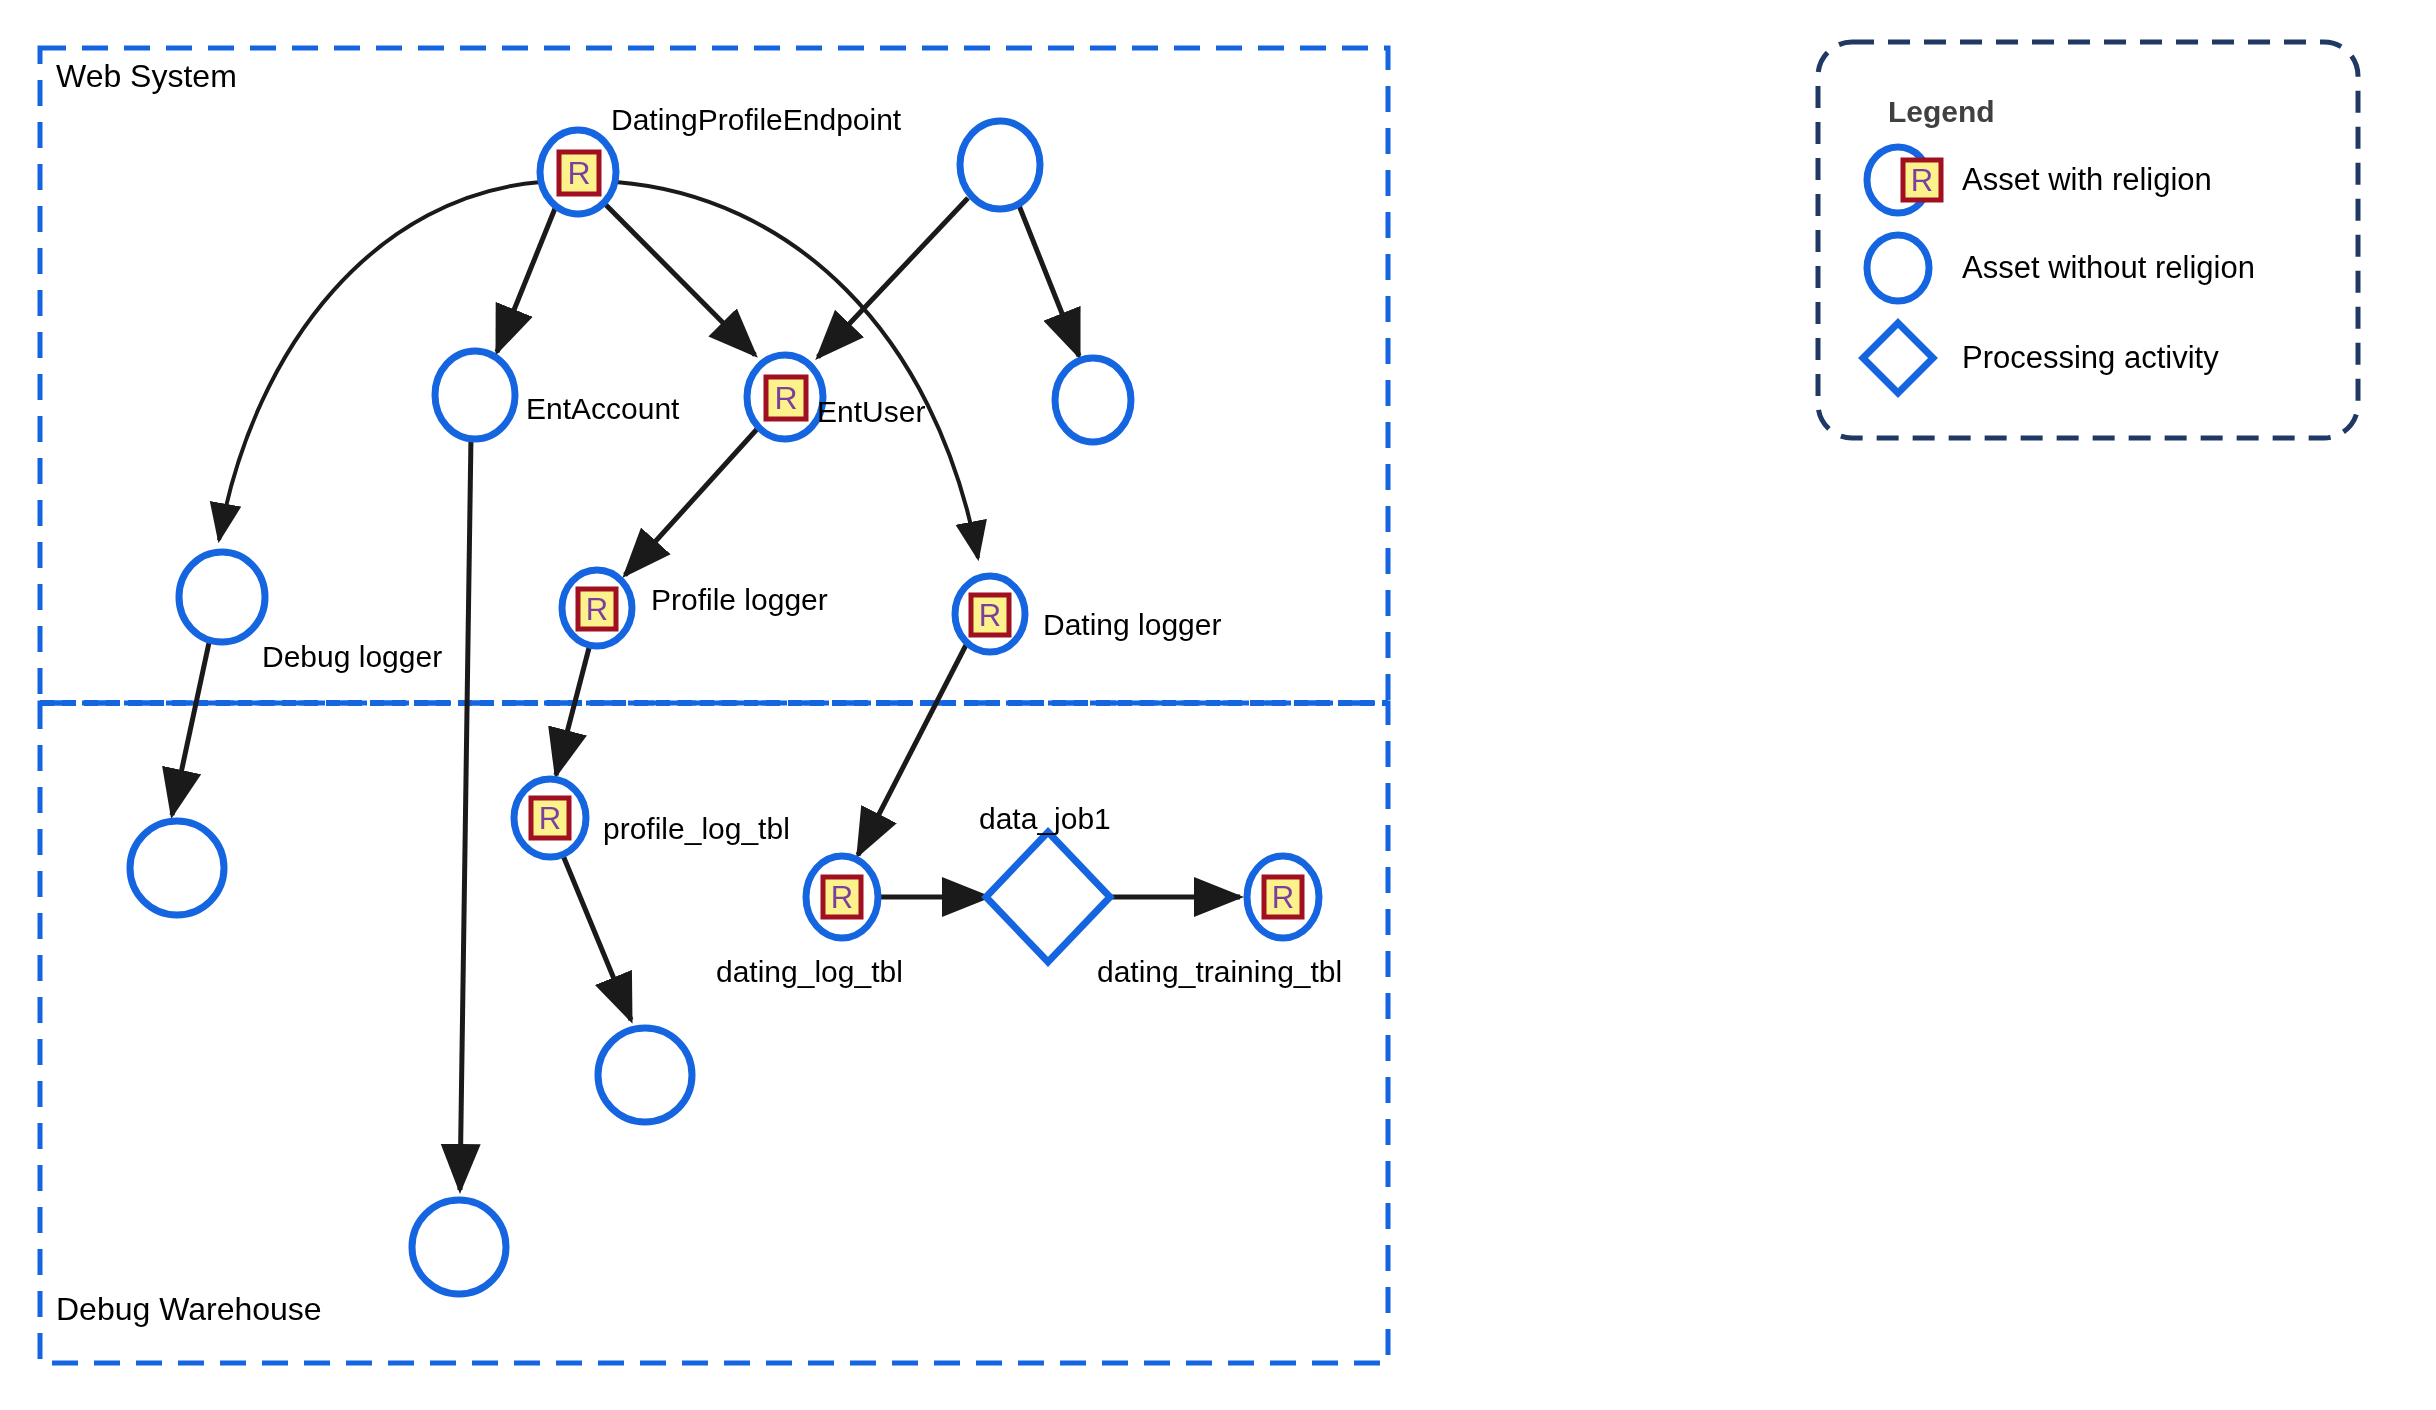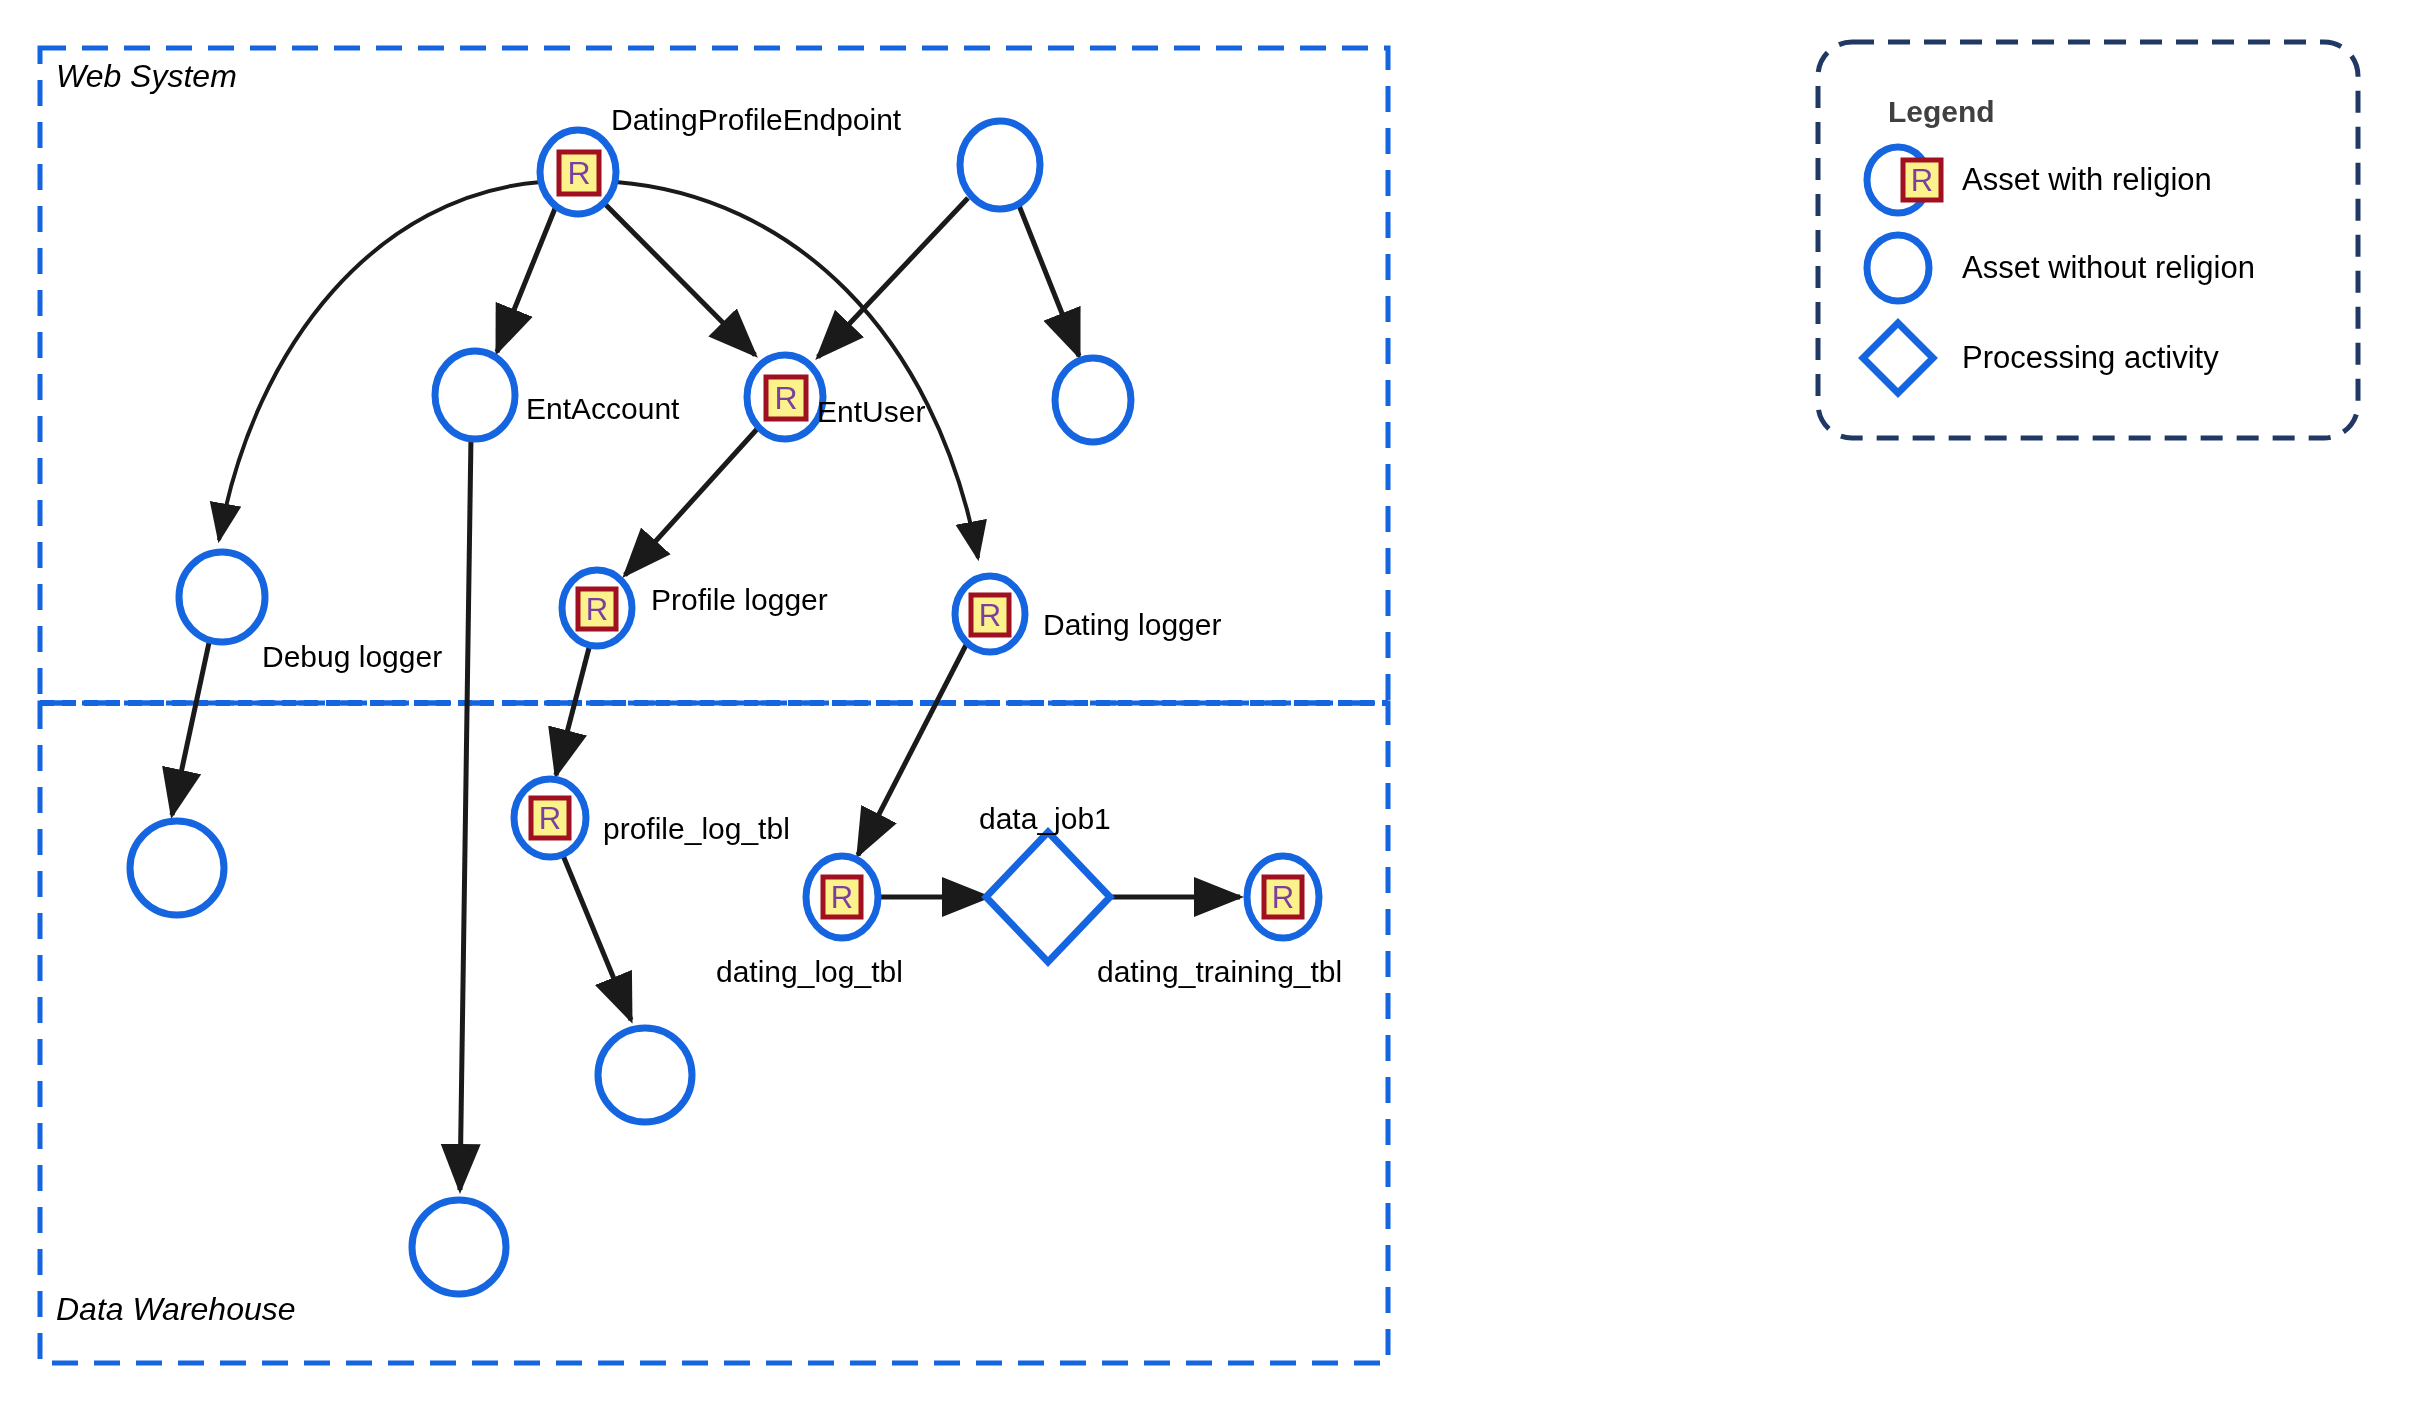--- a/index.html
+++ b/index.html
@@ -9,21 +9,21 @@
   #stage{position:relative;width:2436px;height:1410px;background:#fff;}
   svg.layer{position:absolute;left:0;top:0;width:2436px;height:1410px;}
   .nodelabel{
     position:absolute;white-space:nowrap;color:#000;
     font-family:"Liberation Sans","DejaVu Sans",sans-serif;
     font-size:30px;line-height:34px;margin-top:15px;
   }
   .zonelabel{
     position:absolute;white-space:nowrap;color:#000;
     font-family:"Liberation Sans","DejaVu Sans",sans-serif;
-    font-style:italic;font-size:32px;line-height:36px;
+    font-size:32px;line-height:36px;
   }
   .legendtitle{
     position:absolute;white-space:nowrap;color:#404040;
     font-family:"Liberation Sans","DejaVu Sans",sans-serif;
     font-weight:bold;font-size:30px;line-height:34px;
   }
   .legendlabel{
     position:absolute;white-space:nowrap;color:#000;
     font-family:"Liberation Sans","DejaVu Sans",sans-serif;
     font-size:31px;line-height:35px;
@@ -172,21 +172,21 @@
         <ellipse cx="1898" cy="268" rx="31" ry="33" fill="#fff" stroke="#1565e0" stroke-width="7"></ellipse>
       </g>
 
       <g>
         <polygon points="1898,323 1933,358 1898,393 1863,358" fill="#fff" stroke="#1565e0" stroke-width="7"></polygon>
       </g>
     </g>
   </svg>
 
   <div class="zonelabel" style="left:56px;top:58px;">Web System</div>
-  <div class="zonelabel" style="left:56px;top:1291px;">Data Warehouse</div>
+  <div class="zonelabel" style="left:56px;top:1291px;">Debug Warehouse</div>
 
   <div class="nodelabel" style="left:611px;top:88px;">DatingProfileEndpoint</div>
   <div class="nodelabel" style="left:526px;top:377px;">EntAccount</div>
   <div class="nodelabel" style="left:817px;top:380px;">EntUser</div>
   <div class="nodelabel" style="left:262px;top:625px;">Debug logger</div>
   <div class="nodelabel" style="left:651px;top:568px;">Profile logger</div>
   <div class="nodelabel" style="left:1043px;top:593px;">Dating logger</div>
   <div class="nodelabel" style="left:603px;top:797px;">profile_log_tbl</div>
   <div class="nodelabel" style="left:716px;top:940px;">dating_log_tbl</div>
   <div class="nodelabel" style="left:979px;top:787px;">data_job1</div>

